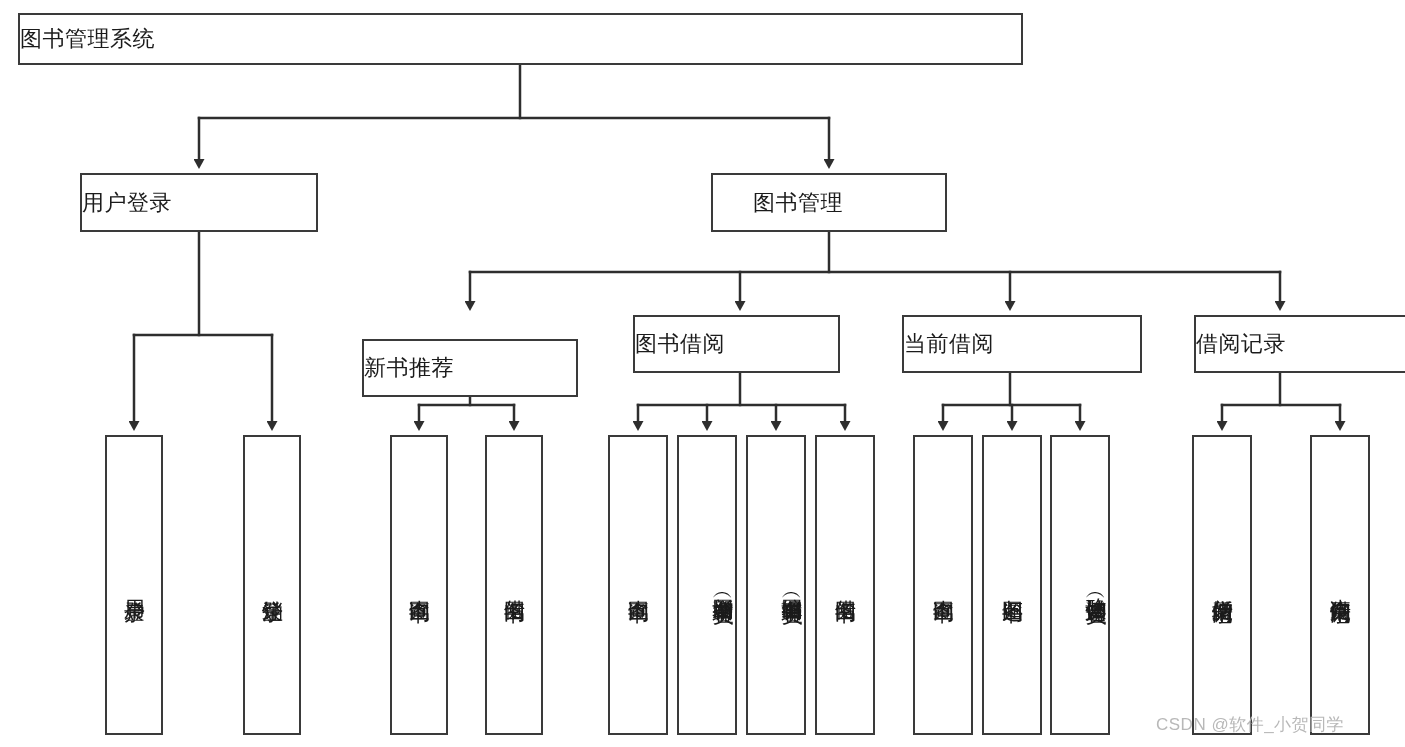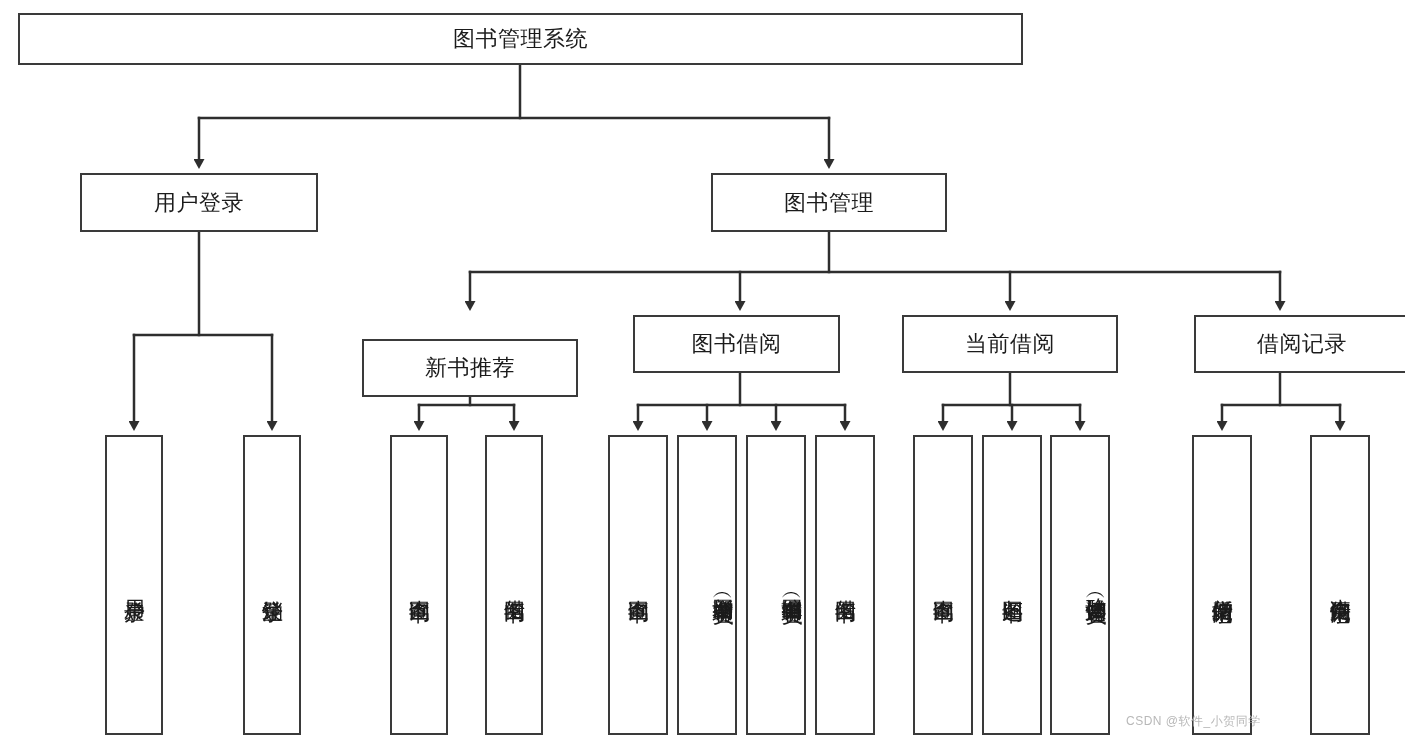--- a/index.html
+++ b/index.html
@@ -26,21 +26,21 @@
     height: 747px;
   }
   .node {
     position: absolute;
     box-sizing: border-box;
     border: 2.5px solid #3a3a3a;
     background: #ffffff;
     color: #1b1b1b;
     display: flex;
     align-items: center;
-    justify-content: center;
+    justify-content: flex-start;
     text-align: center;
     line-height: 1.18;
   }
   .node-h {
     font-size: 22px;
     letter-spacing: 0.5px;
   }
   .node-v {
     writing-mode: vertical-rl;
     text-orientation: upright;
@@ -48,23 +48,23 @@
     letter-spacing: 1px;
     padding: 6px 0;
     align-items: flex-start;
     justify-content: center;
   }
   .node-v.short {
     align-items: center;
   }
   #watermark {
     position: absolute;
-    left: 1126px;
+    left: 1156px;
     top: 713px;
-    font-size: 12px;
+    font-size: 17px;
     color: #b8b8b8;
     white-space: nowrap;
     letter-spacing: 0.5px;
     pointer-events: none;
   }
 </style>
 </head>
 <body>
 
 <div id="diagram-root">
@@ -119,31 +119,31 @@
     </g>
   </svg>
 
   <div class="node node-h" style="left:18px; top:13px; width:1005px; height:52px;">
     <span>图书管理系统</span>
   </div>
 
   <div class="node node-h" style="left:80px; top:173px; width:238px; height:59px;">
     <span>用户登录</span>
   </div>
-  <div class="node node-h" style="left:711px; top:173px; width:236px; height:59px;">
+  <div class="node node-h" style="left:711px; top:173px; width:236px; height:59px;padding-left:40px;">
     <span>图书管理</span>
   </div>
 
   <div class="node node-h" style="left:362px; top:315px; width:216px; height:58px;margin-top:24px;">
     <span>新书推荐</span>
   </div>
   <div class="node node-h" style="left:633px; top:315px; width:207px; height:58px;">
     <span>图书借阅</span>
   </div>
-  <div class="node node-h" style="left:902px; top:315px; width:216px; height:58px;">
+  <div class="node node-h" style="left:902px; top:315px; width:240px; height:58px;">
     <span>当前借阅</span>
   </div>
   <div class="node node-h" style="left:1194px; top:315px; width:216px; height:58px;">
     <span>借阅记录</span>
   </div>
 
   <div class="node node-v short" style="left:105px; top:435px; width:58px; height:300px;">
     <span>用户登录</span>
   </div>
   <div class="node node-v short" style="left:243px; top:435px; width:58px; height:300px;">

